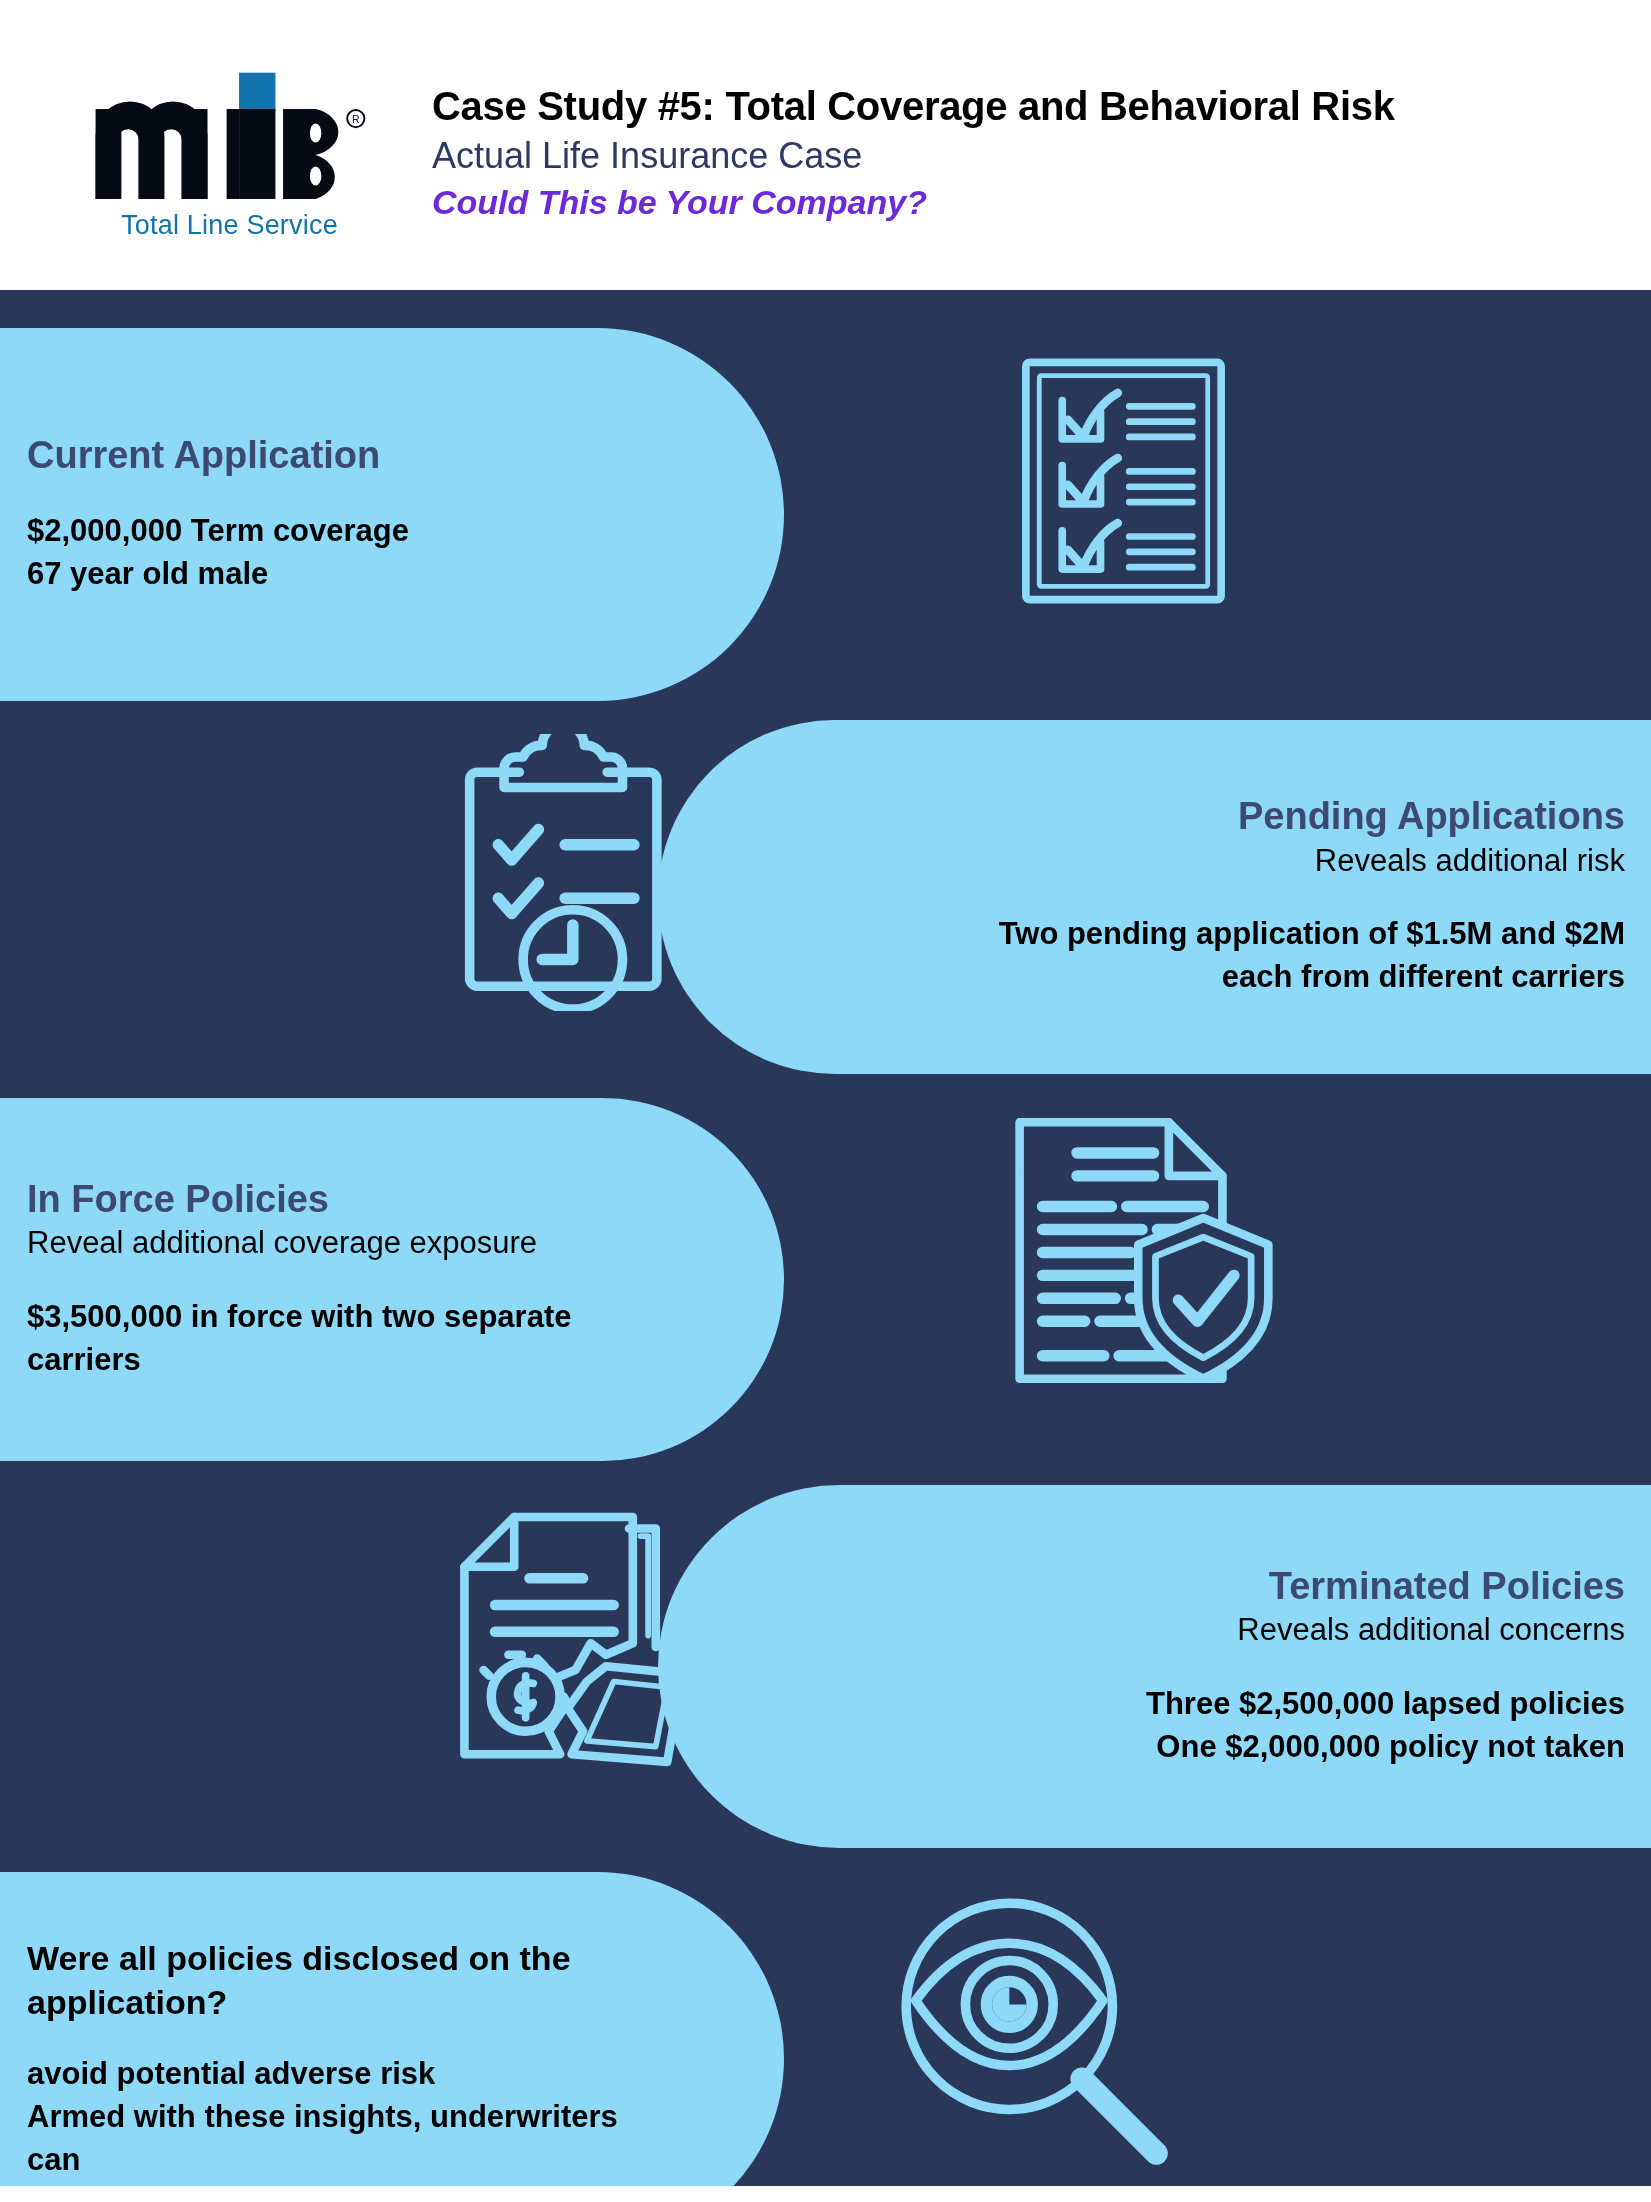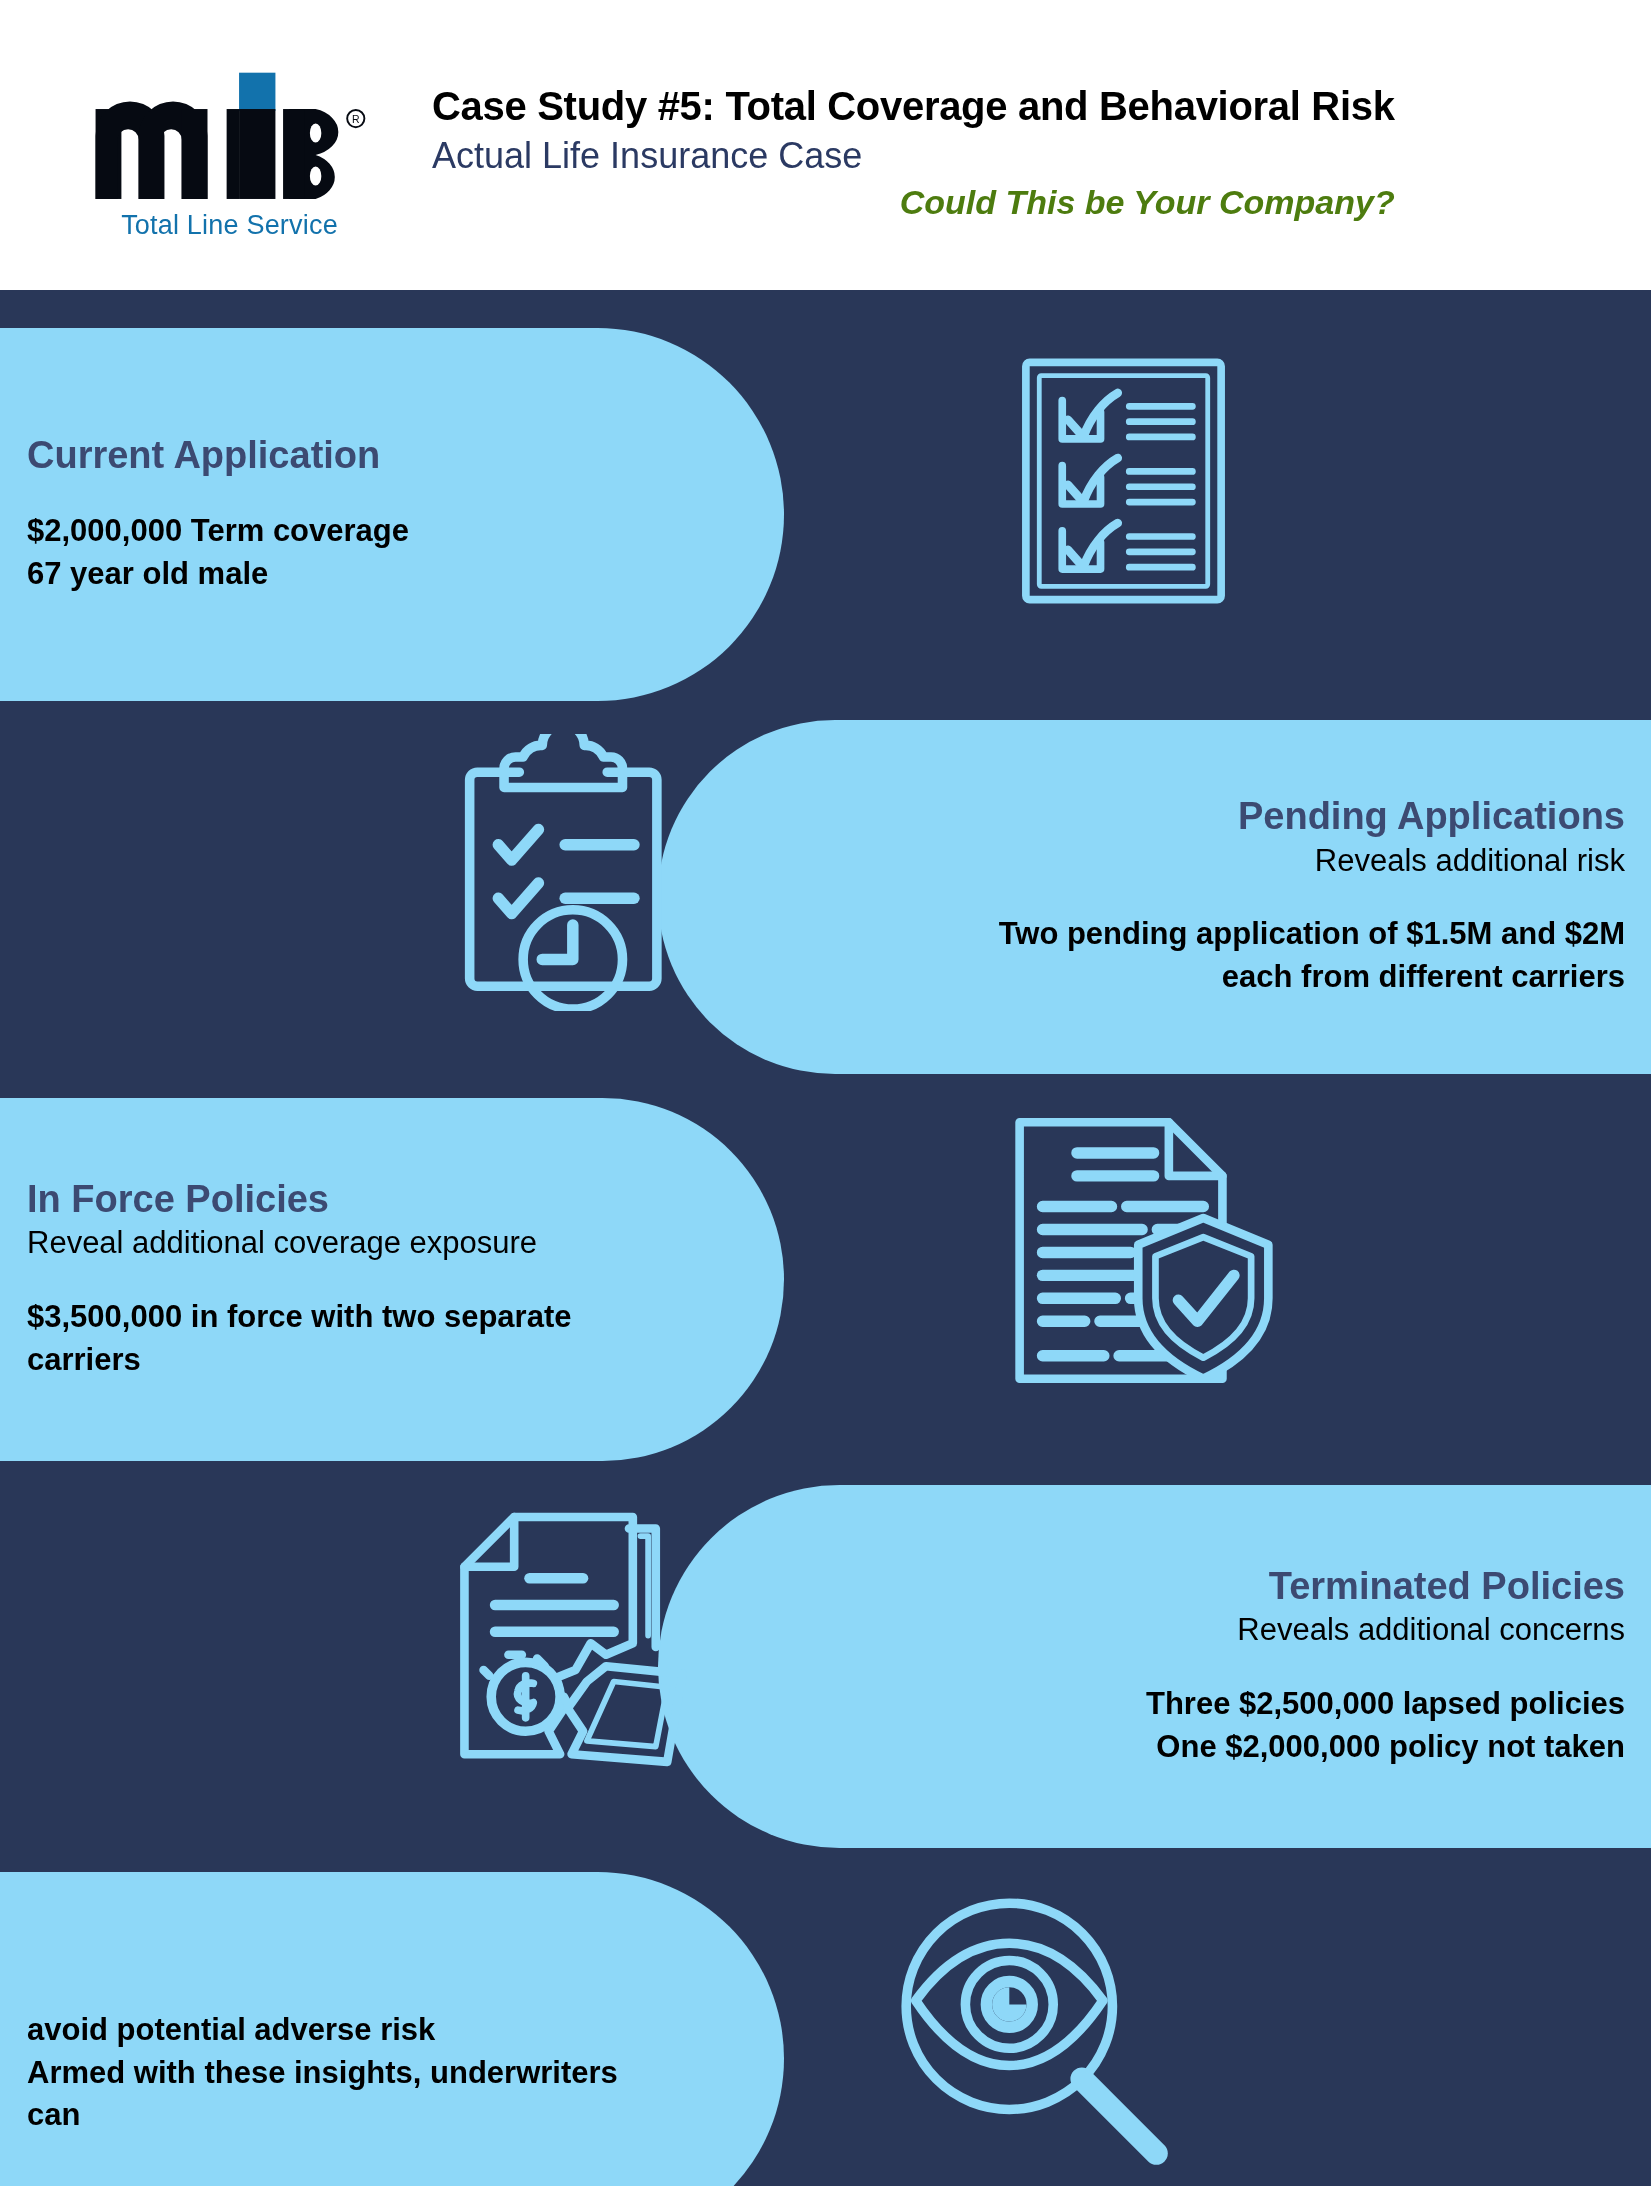--- a/index.html
+++ b/index.html
@@ -66,23 +66,22 @@
   .title-sub {
     font-size: 36px;
     font-weight: 400;
     color: #2b3a63;
     white-space: nowrap;
   }
   .title-question {
     font-size: 34px;
     font-weight: bold;
     font-style: italic;
-    color: #4d7c0f;
+    color: #6d28d9;
     white-space: nowrap;
-    text-align: right;
   }
 
   
   .canvas {
     position: absolute;
     left: 0; top: 290px;
     width: 1652px;
     height: 1896px;
     background: #293758;
     overflow: hidden;
@@ -317,20 +316,24 @@
           <path d="M28,92 L31,95"></path>
           <path d="M70,106 L72,110"></path>
         </g>
 
         <path d="M92,90 L132,94 L124,140 L74,136 L80,124 L72,112 L82,98 Z"></path>
         <path d="M96,98 L124,101 L118,132 L82,129 Z" stroke-width="3"></path>
       </svg>
     </div>
 
     <div class="card left" id="card-conclusion">
+      <div class="card-heading-q">
+        <div>Were all policies disclosed on the</div>
+        <div>application?</div>
+      </div>
       <div class="card-body tight">
         <div>avoid potential adverse risk</div>
         <div>Armed with these insights, underwriters can</div>
       </div>
     </div>
 
     <div class="icon-slot" id="icon-eye-search">
       <svg width="296" height="296" viewBox="0 0 155 155" fill="none" stroke="#8ed8f8" stroke-width="5" stroke-linecap="round" stroke-linejoin="round">
         <circle cx="63" cy="63" r="54"></circle>
         <path d="M14,60 C30,38 47,30 63,30 C79,30 96,38 112,60 C96,84 79,94 63,94 C47,94 30,84 14,60 Z"></path>

